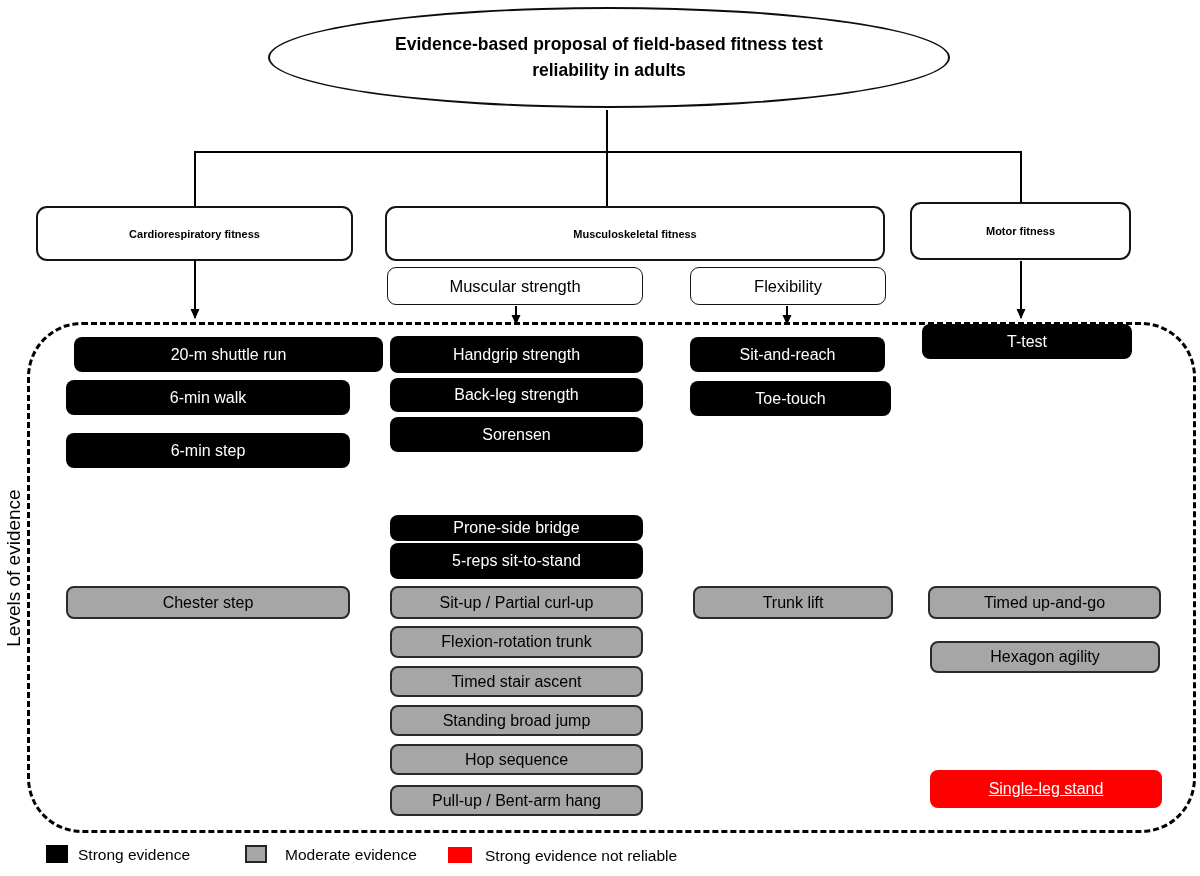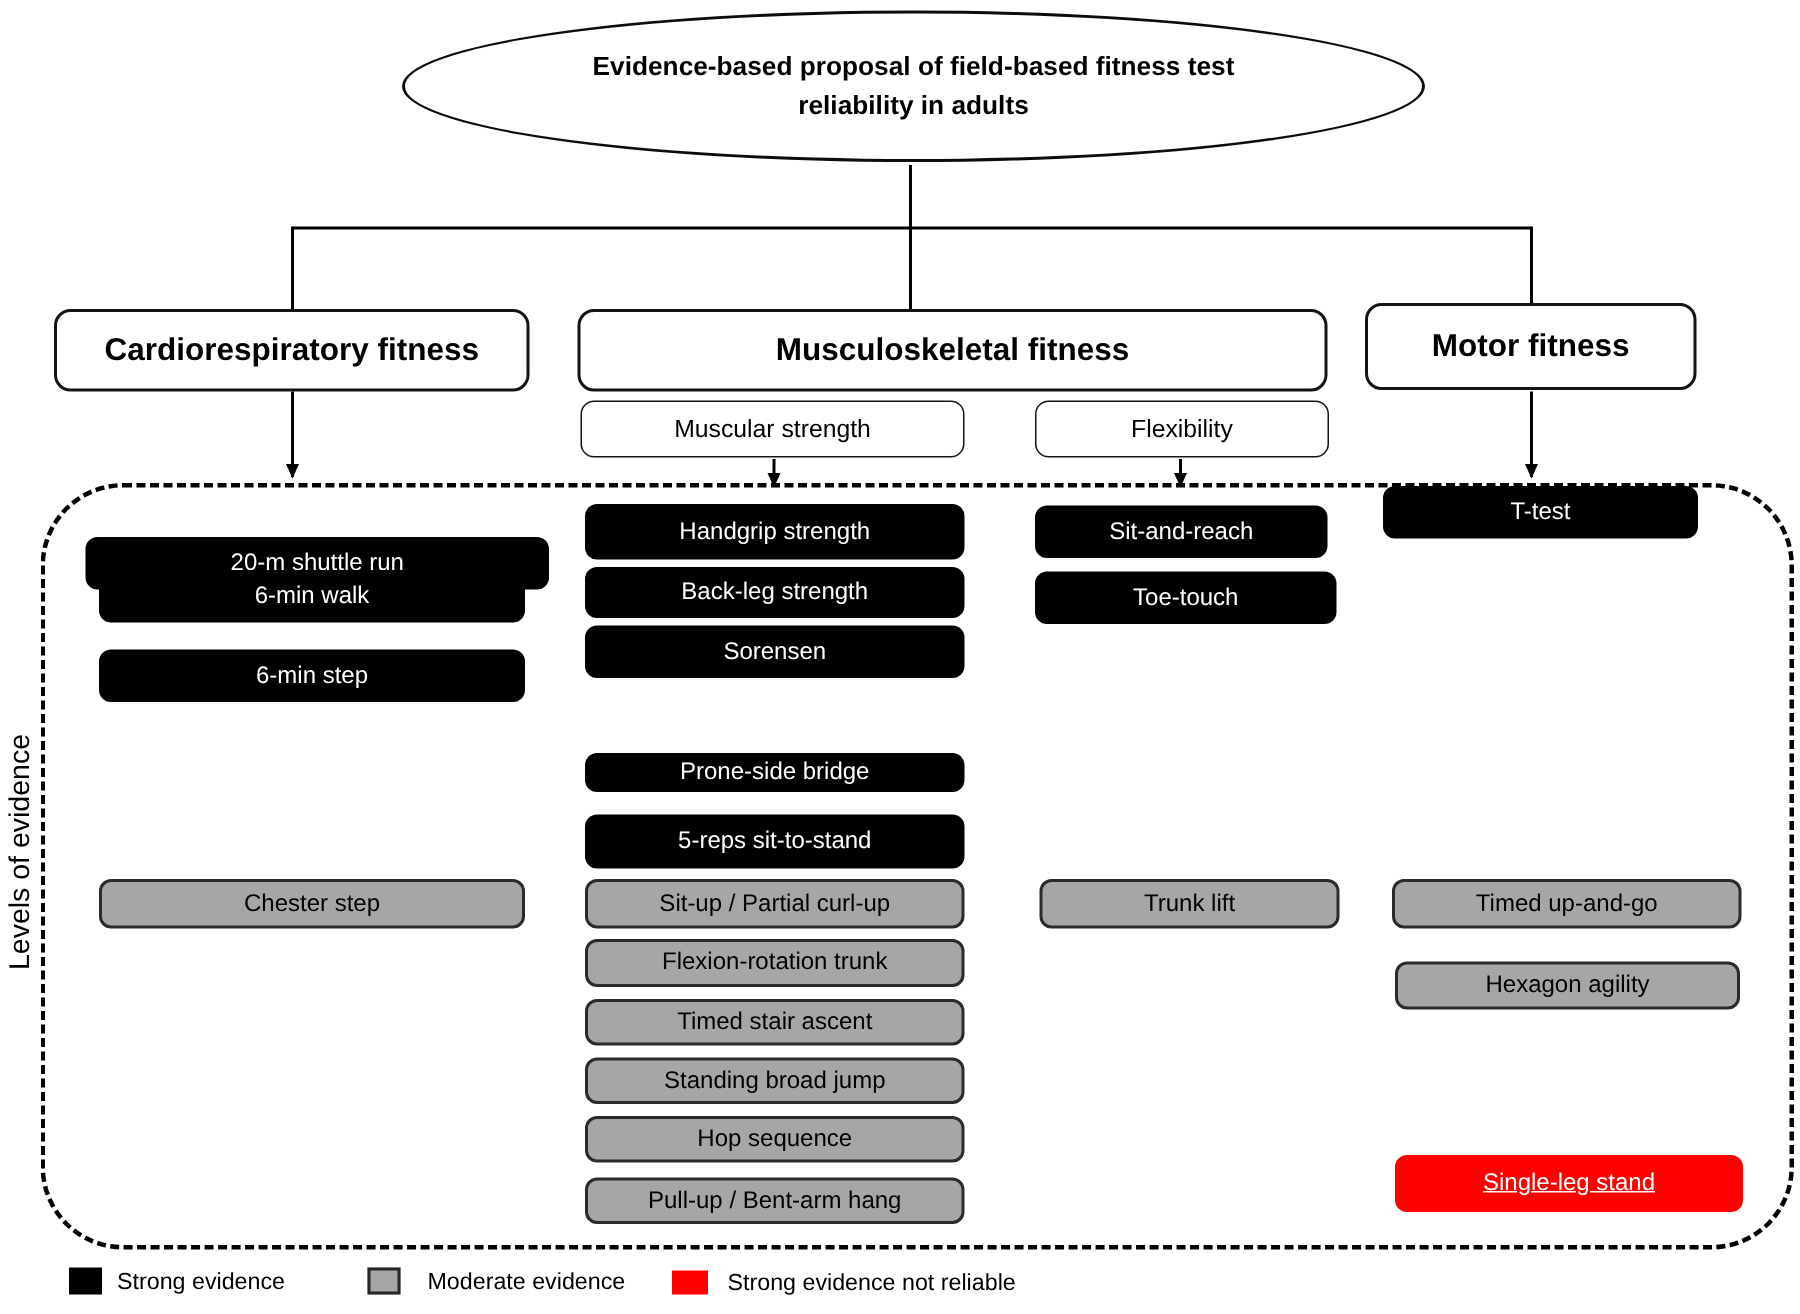--- a/index.html
+++ b/index.html
@@ -9,21 +9,21 @@
   .connectors { left: 0; top: 0; pointer-events: none; }
   .ellipse {
     border: 2px solid #0d0d0d; border-radius: 50%; background: #fff;
     display: flex; align-items: center; justify-content: center; text-align: center;
     font-weight: bold; font-size: 17.5px; line-height: 1.45;
   }
   .ellipse span { display: inline-block; width: 470px; }
   .catbox {
     border: 2px solid #141414; border-radius: 11px; background: #fff;
     display: flex; align-items: center; justify-content: center; text-align: center;
-    font-weight: bold; font-size: 21px;
+    font-weight: bold; font-size: 11px;
   }
   .subbox {
     border: 1.5px solid #141414; border-radius: 9px; background: #fff;
     display: flex; align-items: center; justify-content: center; text-align: center;
     font-size: 16.5px;
   }
   .test {
     border-radius: 8px; display: flex; align-items: center; justify-content: center;
     text-align: center; font-size: 16px; line-height: 1;
   }
@@ -77,29 +77,29 @@
   <div class="abs subbox" style="left:387px; top:267px; width:256px; height:38px;">
     <span>Muscular strength</span>
   </div>
   <div class="abs subbox" style="left:690px; top:267px; width:196px; height:38px;">
     <span>Flexibility</span>
   </div>
 
   <div class="abs dashed-box" style="left:27px; top:322px; width:1169px; height:511px;"></div>
   <div class="abs levels-label" style="left:-101px; top:556px; width:232px; height:24px;">Levels of evidence</div>
 
-  <div class="abs test strong" style="left:57px; top:337px; width:309px; height:35px;margin-top:21px;">20-m shuttle run</div>
+  <div class="abs test strong" style="left:74px; top:337px; width:309px; height:35px;">20-m shuttle run</div>
   <div class="abs test strong" style="left:66px; top:380px; width:284px; height:35px;">6-min walk</div>
   <div class="abs test strong" style="left:66px; top:422px; width:284px; height:35px;margin-top:11px;">6-min step</div>
   <div class="abs test moderate" style="left:66px; top:586px; width:284px; height:33px;">Chester step</div>
 
   <div class="abs test strong" style="left:390px; top:378px; width:253px; height:34px;">Back-leg strength</div>
   <div class="abs test strong" style="left:390px; top:336px; width:253px; height:37px;">Handgrip strength</div>
   <div class="abs test strong" style="left:390px; top:417px; width:253px; height:35px;">Sorensen</div>
-  <div class="abs test strong" style="left:390px; top:502px; width:253px; height:26px;">Prone-side bridge</div>
+  <div class="abs test strong" style="left:390px; top:515px; width:253px; height:26px;">Prone-side bridge</div>
   <div class="abs test strong" style="left:390px; top:543px; width:253px; height:36px;">5-reps sit-to-stand</div>
   <div class="abs test moderate" style="left:390px; top:586px; width:253px; height:33px;">Sit-up / Partial curl-up</div>
   <div class="abs test moderate" style="left:390px; top:626px; width:253px; height:32px;">Flexion-rotation trunk</div>
   <div class="abs test moderate" style="left:390px; top:666px; width:253px; height:31px;">Timed stair ascent</div>
   <div class="abs test moderate" style="left:390px; top:705px; width:253px; height:31px;">Standing broad jump</div>
   <div class="abs test moderate" style="left:390px; top:744px; width:253px; height:31px;">Hop sequence</div>
   <div class="abs test moderate" style="left:390px; top:785px; width:253px; height:31px;">Pull-up / Bent-arm hang</div>
 
   <div class="abs test strong" style="left:690px; top:337px; width:195px; height:35px;">Sit-and-reach</div>
   <div class="abs test strong" style="left:690px; top:381px; width:201px; height:35px;">Toe-touch</div>

